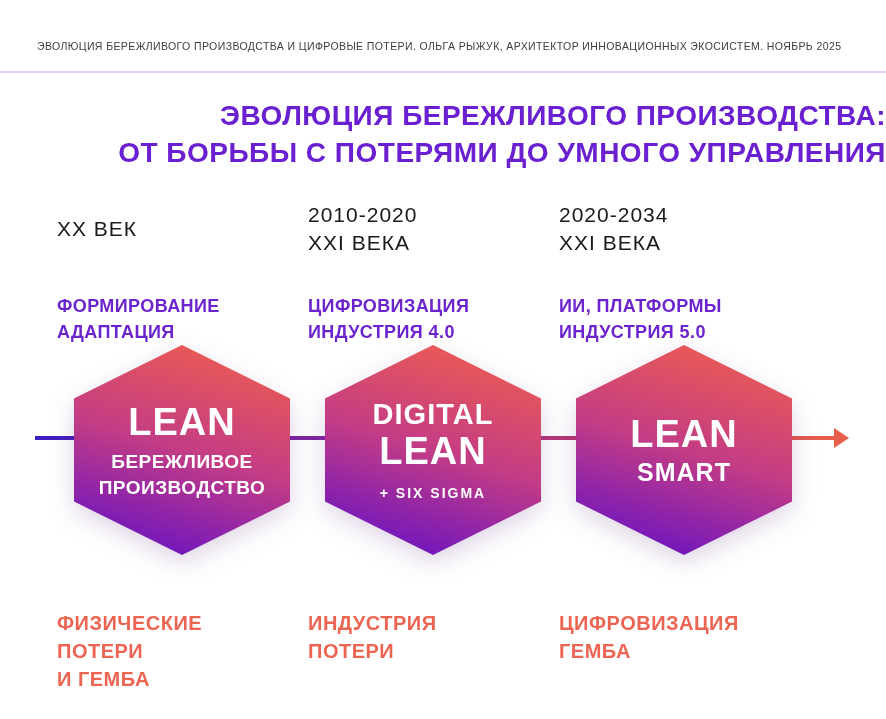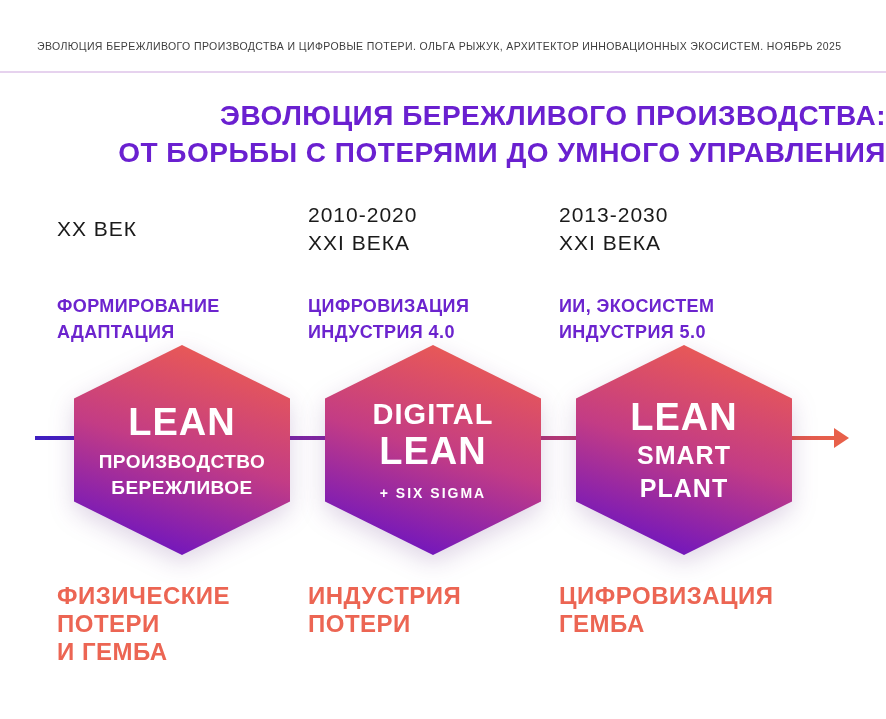--- a/index.html
+++ b/index.html
@@ -116,25 +116,25 @@
   .hex-big   { font-weight: bold; font-size: 38px; line-height: 44px; letter-spacing: 1px; }
   .hex-pre   { font-weight: bold; font-size: 29px; line-height: 30px; letter-spacing: 1px; }
   .hex-mid   { font-weight: bold; font-size: 19px; line-height: 26px; letter-spacing: 0.5px; }
   .hex-mid-lg{ font-weight: bold; font-size: 25px; line-height: 33px; letter-spacing: 1px; }
   .hex-small { font-weight: bold; font-size: 14px; line-height: 18px; letter-spacing: 2px; margin-top: 11px; }
   .hex-gap   { height: 5px; }
 
   
   .loss {
     position: absolute;
-    top: 582px;
+    top: 609px;
     width: 250px;
     color: #ec6553;
     font-weight: bold;
-    font-size: 24px;
+    font-size: 20px;
     line-height: 28px;
     letter-spacing: 0.5px;
   }
   .loss span, .era span, .theme span { display: block; }
 
   
   .bottom-bar {
     position: absolute;
     left: 0; top: 709px;
     width: 886px; height: 10px;
@@ -156,62 +156,61 @@
 
   <div class="era col-1">
     <span>XX ВЕК</span>
     <span></span>
   </div>
   <div class="era col-2">
     <span>2010-2020</span>
     <span>XXI ВЕКА</span>
   </div>
   <div class="era col-3">
-    <span>2013-2030</span>
+    <span>2020-2034</span>
     <span>XXI ВЕКА</span>
   </div>
 
   <div class="theme col-1">
     <span>ФОРМИРОВАНИЕ</span>
     <span>АДАПТАЦИЯ</span>
   </div>
   <div class="theme col-2">
     <span>ЦИФРОВИЗАЦИЯ</span>
     <span>ИНДУСТРИЯ 4.0</span>
   </div>
   <div class="theme col-3">
-    <span>ИИ, ЭКОСИСТЕМ</span>
+    <span>ИИ, ПЛАТФОРМЫ</span>
     <span>ИНДУСТРИЯ 5.0</span>
   </div>
 
   <div class="timeline"></div>
   <div class="arrowhead"></div>
 
   <div class="hex hex-1">
     <div class="hex-shape">
       <div class="hex-big">LEAN</div>
       <div class="hex-gap"></div>
+      <div class="hex-mid">БЕРЕЖЛИВОЕ</div>
       <div class="hex-mid">ПРОИЗВОДСТВО</div>
-      <div class="hex-mid">БЕРЕЖЛИВОЕ</div>
     </div>
   </div>
 
   <div class="hex hex-2">
     <div class="hex-shape">
       <div class="hex-pre">DIGITAL</div>
       <div class="hex-big">LEAN</div>
       <div class="hex-small">+ SIX SIGMA</div>
     </div>
   </div>
 
   <div class="hex hex-3">
     <div class="hex-shape">
       <div class="hex-big">LEAN</div>
       <div class="hex-mid-lg">SMART</div>
-      <div class="hex-mid-lg">PLANT</div>
     </div>
   </div>
 
   <div class="loss col-1">
     <span>ФИЗИЧЕСКИЕ</span>
     <span>ПОТЕРИ</span>
     <span>И ГЕМБА</span>
   </div>
   <div class="loss col-2">
     <span>ИНДУСТРИЯ</span>

